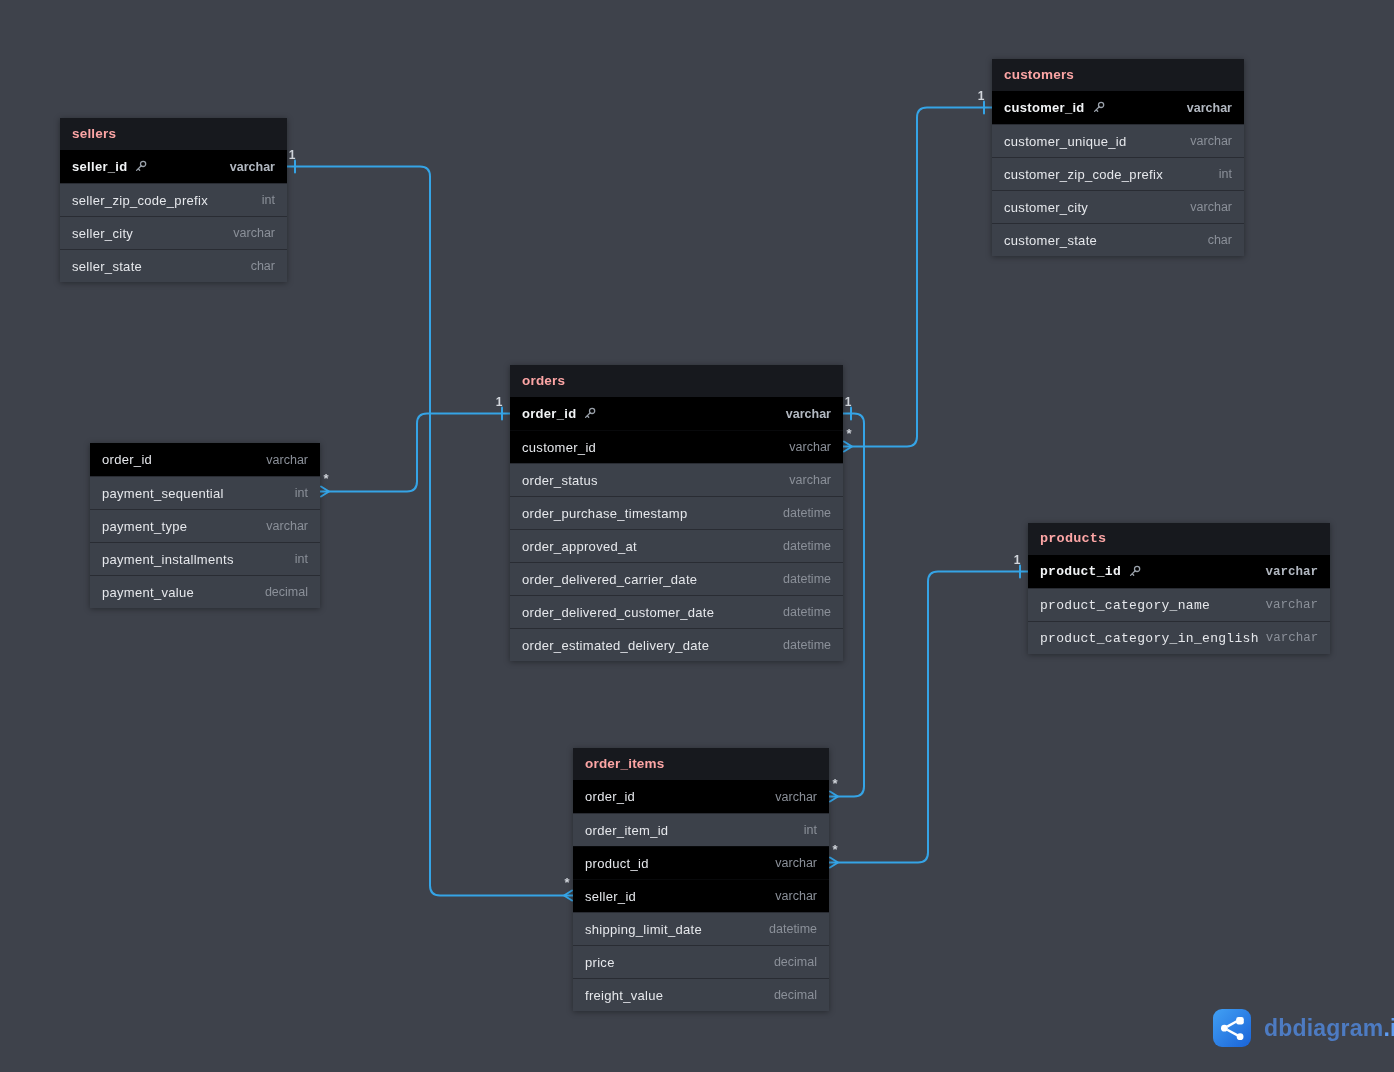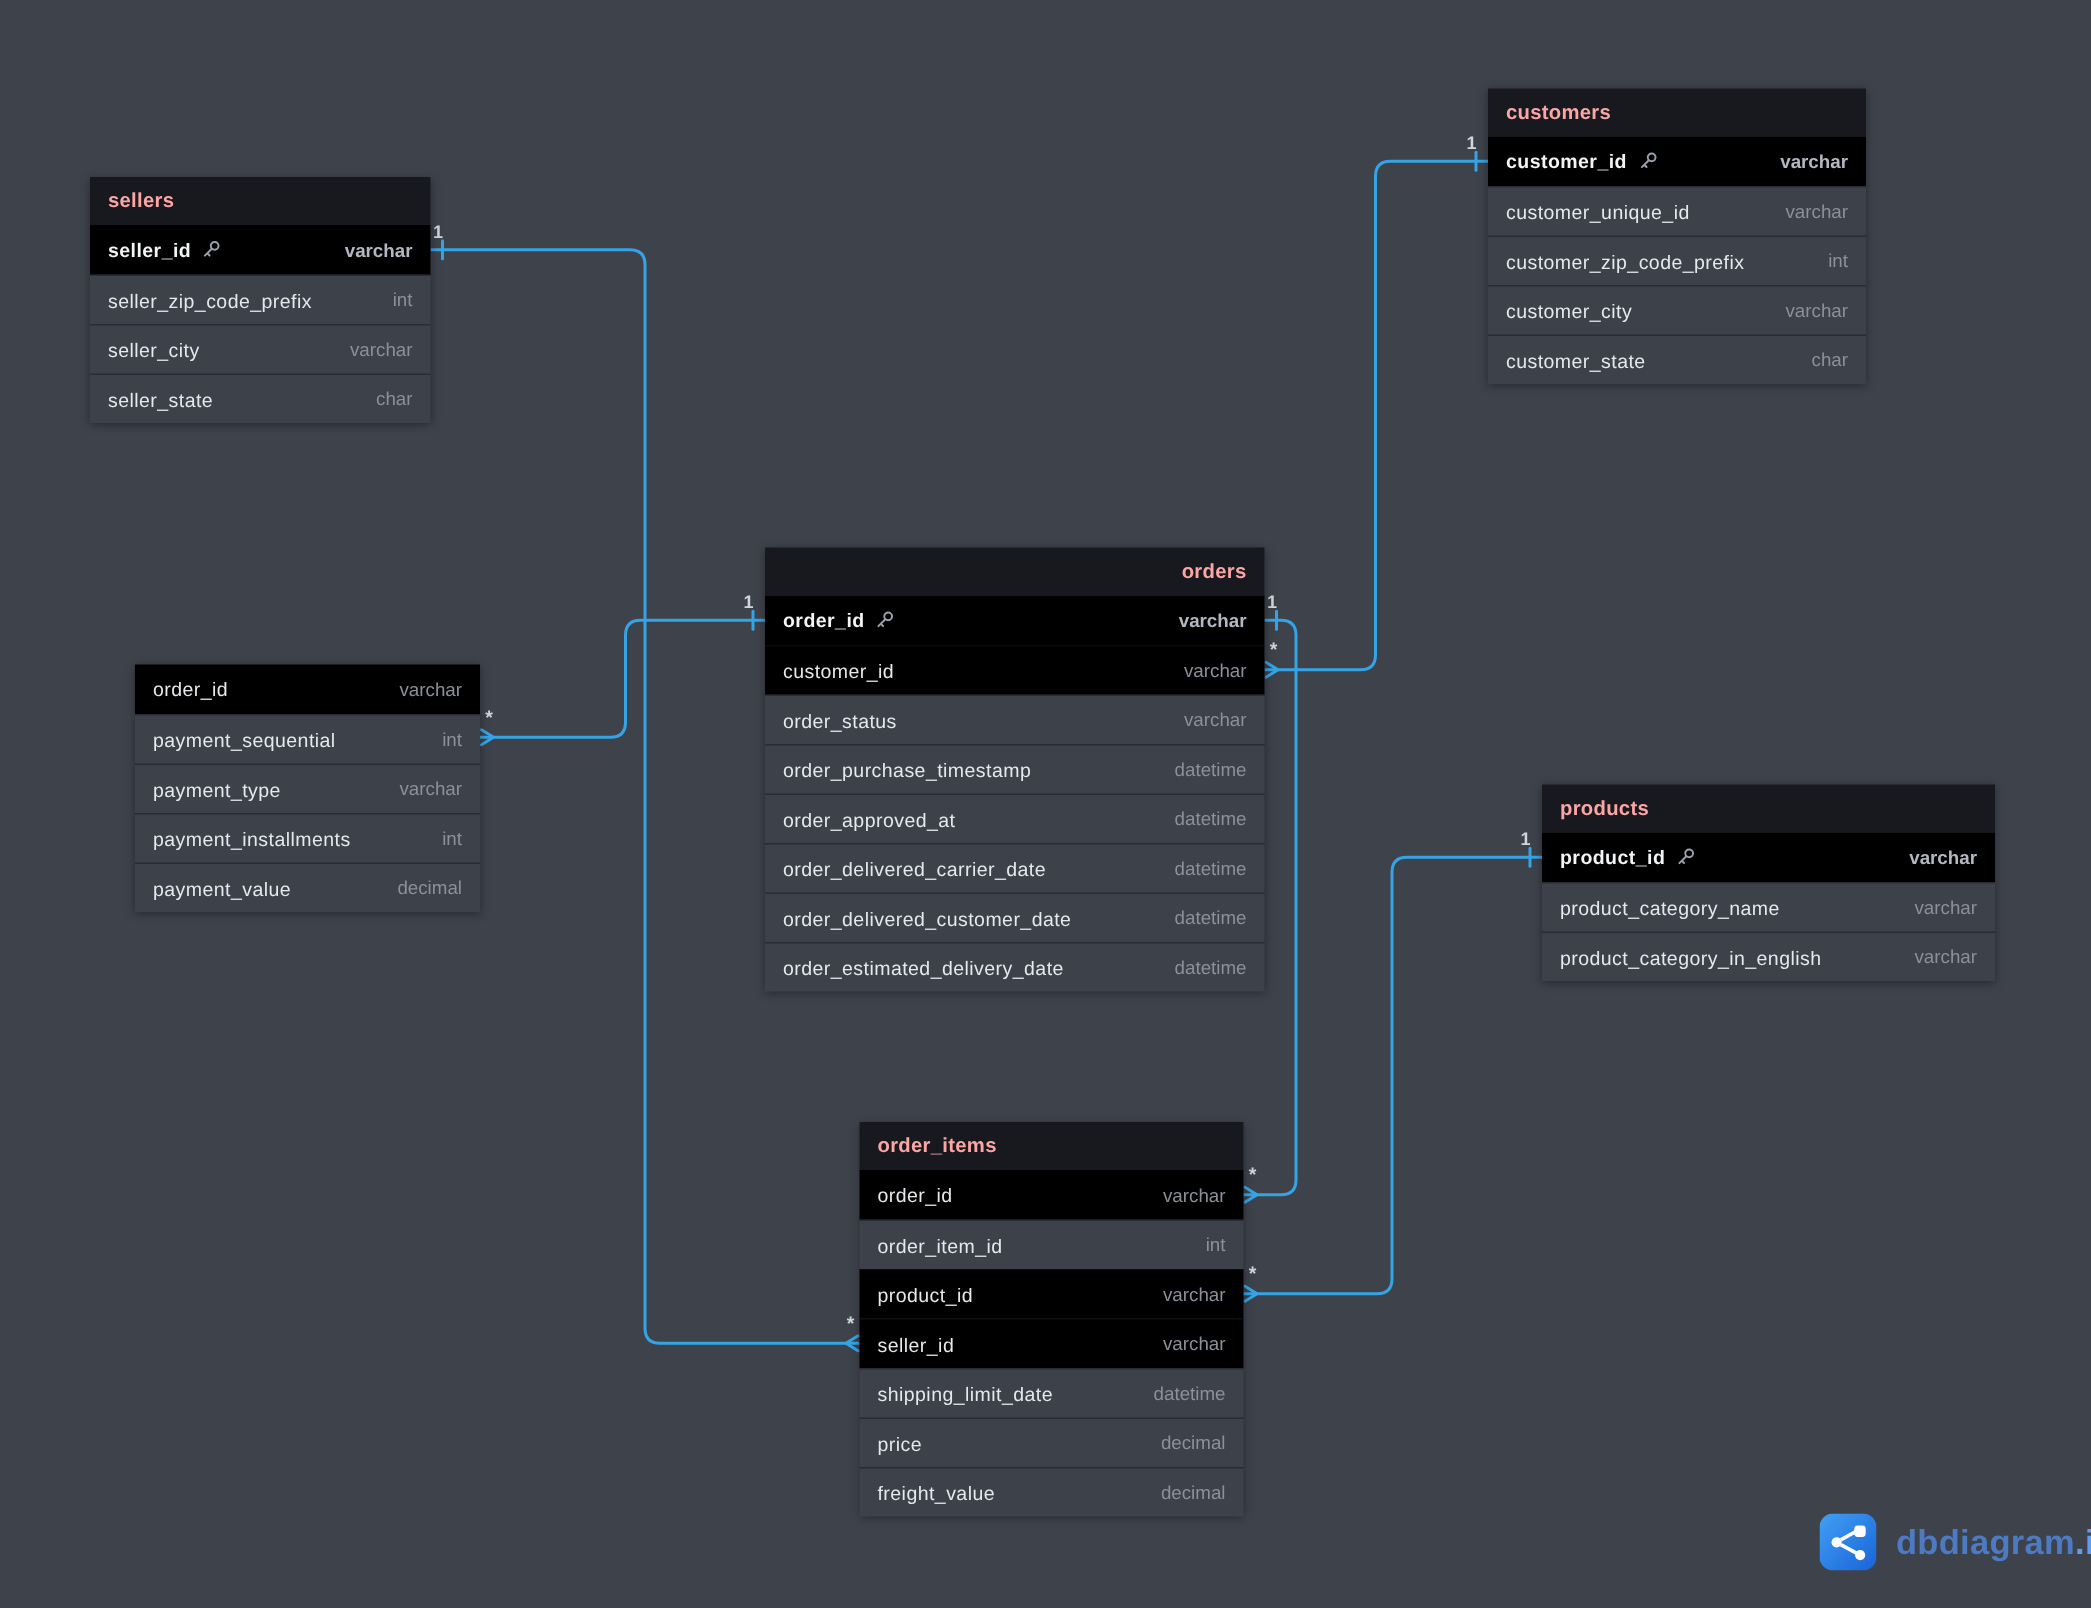--- a/index.html
+++ b/index.html
@@ -135,21 +135,21 @@
         </div>
         <div class="t-row">
           <span class="f-name">customer_city</span>
           <span class="f-type">varchar</span>
         </div>
         <div class="t-row">
           <span class="f-name">customer_state</span>
           <span class="f-type">char</span>
         </div>
       </div>
-      <div class="table" style="left: 510px; top: 365px; width: 333px; text-align: right;">
+      <div class="table" style="left: 510px; top: 365px; width: 333px;">
         <div class="t-header"><span>orders</span></div>
         <div class="t-row hl pk-row">
           <span class="f-name pk">order_id</span>
           <span class="key-icon">
             <svg width="13" height="13" viewBox="0 0 13 13" fill="none" stroke="#9aa1aa" stroke-width="1.3" stroke-linecap="round">
               <circle cx="9.1" cy="3.9" r="2.6"></circle>
               <path d="M7.2 5.8 L2.6 10.4 M4.2 8.8 L5.7 10.3"></path>
             </svg>
           </span>
           <span class="f-type">varchar</span>
@@ -198,21 +198,21 @@
         </div>
         <div class="t-row">
           <span class="f-name">payment_installments</span>
           <span class="f-type">int</span>
         </div>
         <div class="t-row">
           <span class="f-name">payment_value</span>
           <span class="f-type">decimal</span>
         </div>
       </div>
-      <div class="table" style="left: 1028px; top: 523px; width: 302px;">
+      <div class="table" style="left: 1028px; top: 523px; width: 302px; font-family: Liberation Mono, monospace;">
         <div class="t-header"><span>products</span></div>
         <div class="t-row hl pk-row">
           <span class="f-name pk">product_id</span>
           <span class="key-icon">
             <svg width="13" height="13" viewBox="0 0 13 13" fill="none" stroke="#9aa1aa" stroke-width="1.3" stroke-linecap="round">
               <circle cx="9.1" cy="3.9" r="2.6"></circle>
               <path d="M7.2 5.8 L2.6 10.4 M4.2 8.8 L5.7 10.3"></path>
             </svg>
           </span>
           <span class="f-type">varchar</span>

